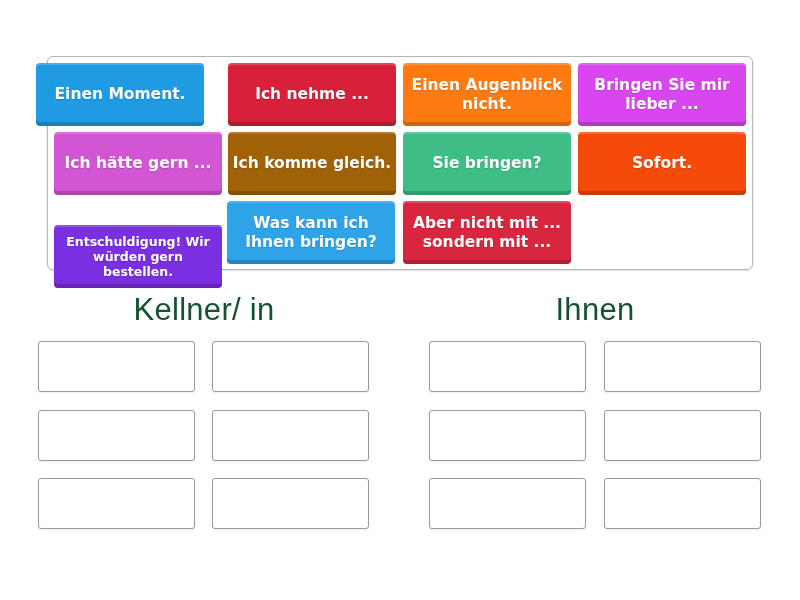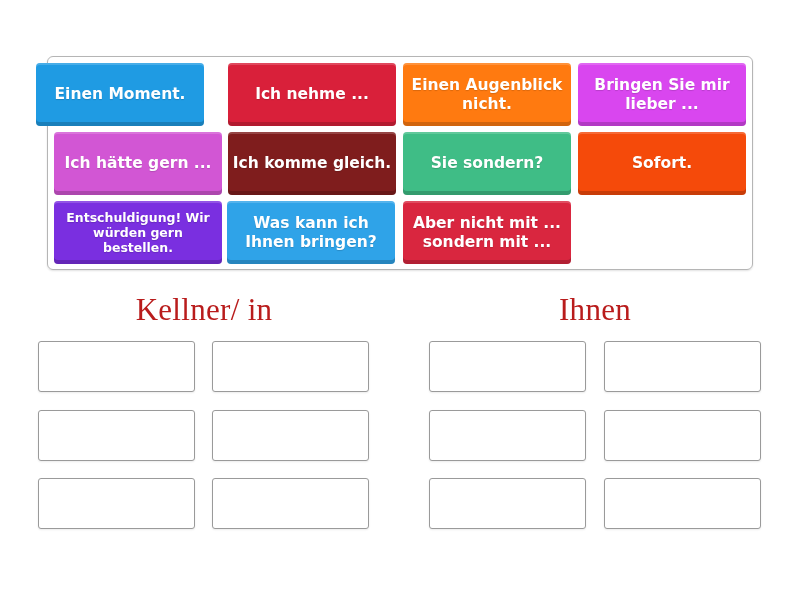--- a/index.html
+++ b/index.html
@@ -10,24 +10,24 @@
       box-shadow:0 1px 2px rgba(0,0,0,0.12);
     }
     .tile {
       position:absolute; width:168px; height:63px; border-radius:4px;
       display:flex; align-items:center; justify-content:center; text-align:center;
       color:#ffffff; font-weight:bold; font-size:15.5px; line-height:19px;
       box-sizing:border-box; padding:0 4px; cursor:pointer;
       box-shadow: inset 0 -4px 0 rgba(0,0,0,0.18), inset 0 2px 0 rgba(255,255,255,0.18);
       text-shadow: 0 1px 1px rgba(0,0,0,0.15);
     }
-    .tile.small { font-size:12.5px; line-height:15px; }
+    .tile.small { font-size:12.5px; line-height:15px;margin-top:24px; }
     .col-title {
-      position:absolute; top:292px; font-size:31px; color:#b91c1c;
-      text-align:center; font-family:Liberation Serif, serif; letter-spacing:0.3px;
+      position:absolute; top:292px; font-size:31px; color:#14532d;
+      text-align:center; font-family:Liberation Sans, sans-serif; letter-spacing:0.3px;
     }
     .slot {
       position:absolute; width:157px; height:51px; border:1px solid #9a9a9a;
       border-radius:3px; box-sizing:border-box; background:#fff;
       box-shadow:0 1px 2px rgba(0,0,0,0.08);
     }
   </style>
 </head>
 <body>
 
@@ -51,19 +51,19 @@
 <div class="slot" style="left:604px;top:410px;"></div>
 <div class="slot" style="left:429px;top:478px;"></div>
 <div class="slot" style="left:604px;top:478px;"></div>
 
 <div class="tile" style="left: 36px; top: 63px; background-color: rgb(31, 155, 227);">Einen Moment.</div>
 <div class="tile" style="left: 228px; top: 63px; background-color: rgb(217, 32, 58);">Ich nehme ...</div>
 <div class="tile" style="left: 403px; top: 63px; background-color: rgb(255, 122, 16);">Einen Augenblick nicht.</div>
 <div class="tile" style="left: 578px; top: 63px; background-color: #d946ef;">Bringen Sie mir lieber ...</div>
 
 <div class="tile" style="left: 54px; top: 132px; background-color: rgb(210, 86, 212);">Ich hätte gern ...</div>
-<div class="tile" style="left: 228px; top: 132px; background-color: #7f1d1d;">Ich komme gleich.</div>
-<div class="tile" style="left: 403px; top: 132px; background-color: rgb(63, 189, 134);">Sie sondern?</div>
+<div class="tile" style="left: 228px; top: 132px; background-color: #a16207;">Ich komme gleich.</div>
+<div class="tile" style="left: 403px; top: 132px; background-color: rgb(63, 189, 134);">Sie bringen?</div>
 <div class="tile" style="left: 578px; top: 132px; background-color: rgb(245, 74, 10); text-align: right;">Sofort.</div>
 
 <div class="tile small" style="left: 54px; top: 201px; background-color: rgb(122, 47, 224);">Entschuldigung! Wir würden gern bestellen.</div>
 <div class="tile" style="left: 227px; top: 201px; background-color: rgb(47, 163, 232);">Was kann ich Ihnen bringen?</div>
 <div class="tile" style="left: 403px; top: 201px; background-color: rgb(217, 38, 63); text-align: center;">Aber nicht mit ... sondern mit ...</div>
 
 </body></html>

